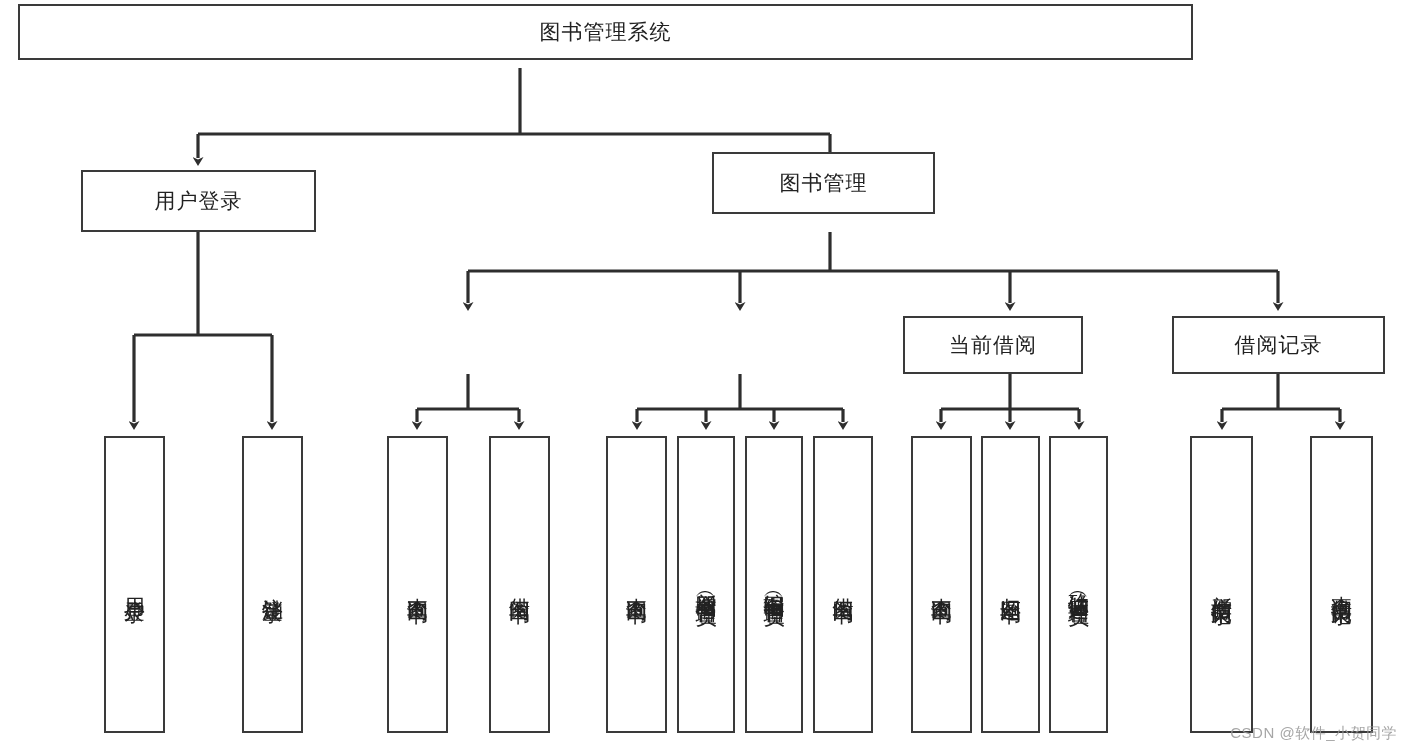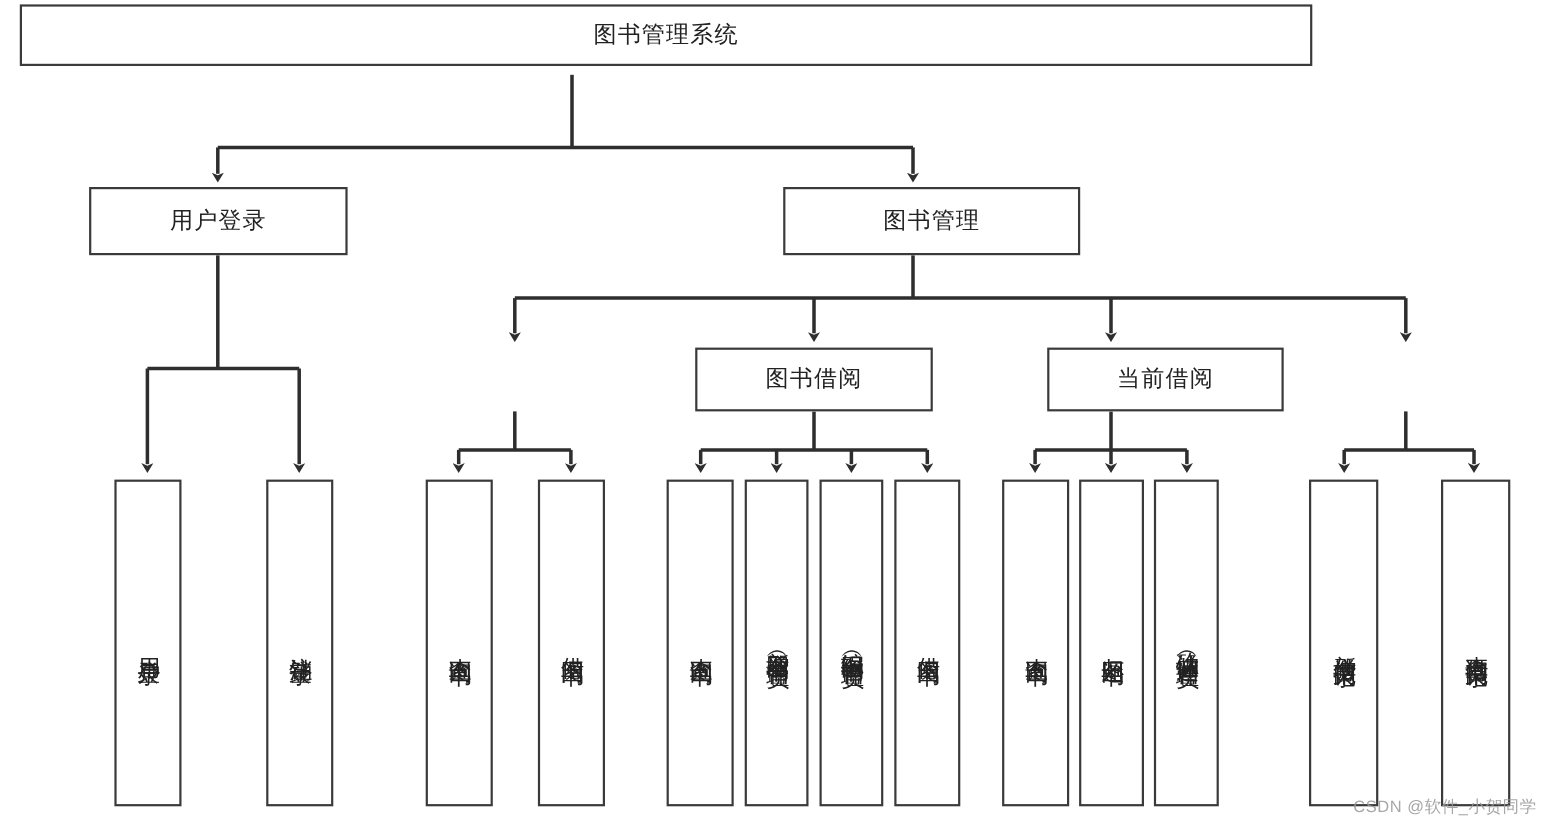--- a/index.html
+++ b/index.html
@@ -123,29 +123,29 @@
     </g>
   </svg>
 
   <div class="node node-h" style="left:18px; top:4px; width:1175px; height:56px;">
     <span class="lbl">图书管理系统</span>
   </div>
 
   <div class="node node-h" style="left:81px; top:170px; width:235px; height:62px;">
     <span class="lbl">用户登录</span>
   </div>
-  <div class="node node-h" style="left:712px; top:170px; width:270px; height:62px;">
+  <div class="node node-h" style="left:712px; top:152px; width:223px; height:62px;">
     <span class="lbl">图书管理</span>
   </div>
 
-  <div class="node node-h" style="left:632px; top:316px; width:216px; height:58px;">
-    <span class="lbl">图书借阅</span>
+  <div class="node node-h" style="left:903px; top:316px; width:180px; height:58px;">
+    <span class="lbl">当前借阅</span>
   </div>
-  <div class="node node-h" style="left:952px; top:316px; width:215px; height:58px;">
-    <span class="lbl">当前借阅</span>
+  <div class="node node-h" style="left:1172px; top:316px; width:213px; height:58px;">
+    <span class="lbl">借阅记录</span>
   </div>
 
   <div class="node node-v" style="left:104px; top:436px; width:61px; height:297px;">
     <span class="lbl">用户登录</span>
   </div>
   <div class="node node-v" style="left:242px; top:436px; width:61px; height:297px;">
     <span class="lbl">注销登录</span>
   </div>
 
   <div class="node node-v" style="left:387px; top:436px; width:61px; height:297px;">

